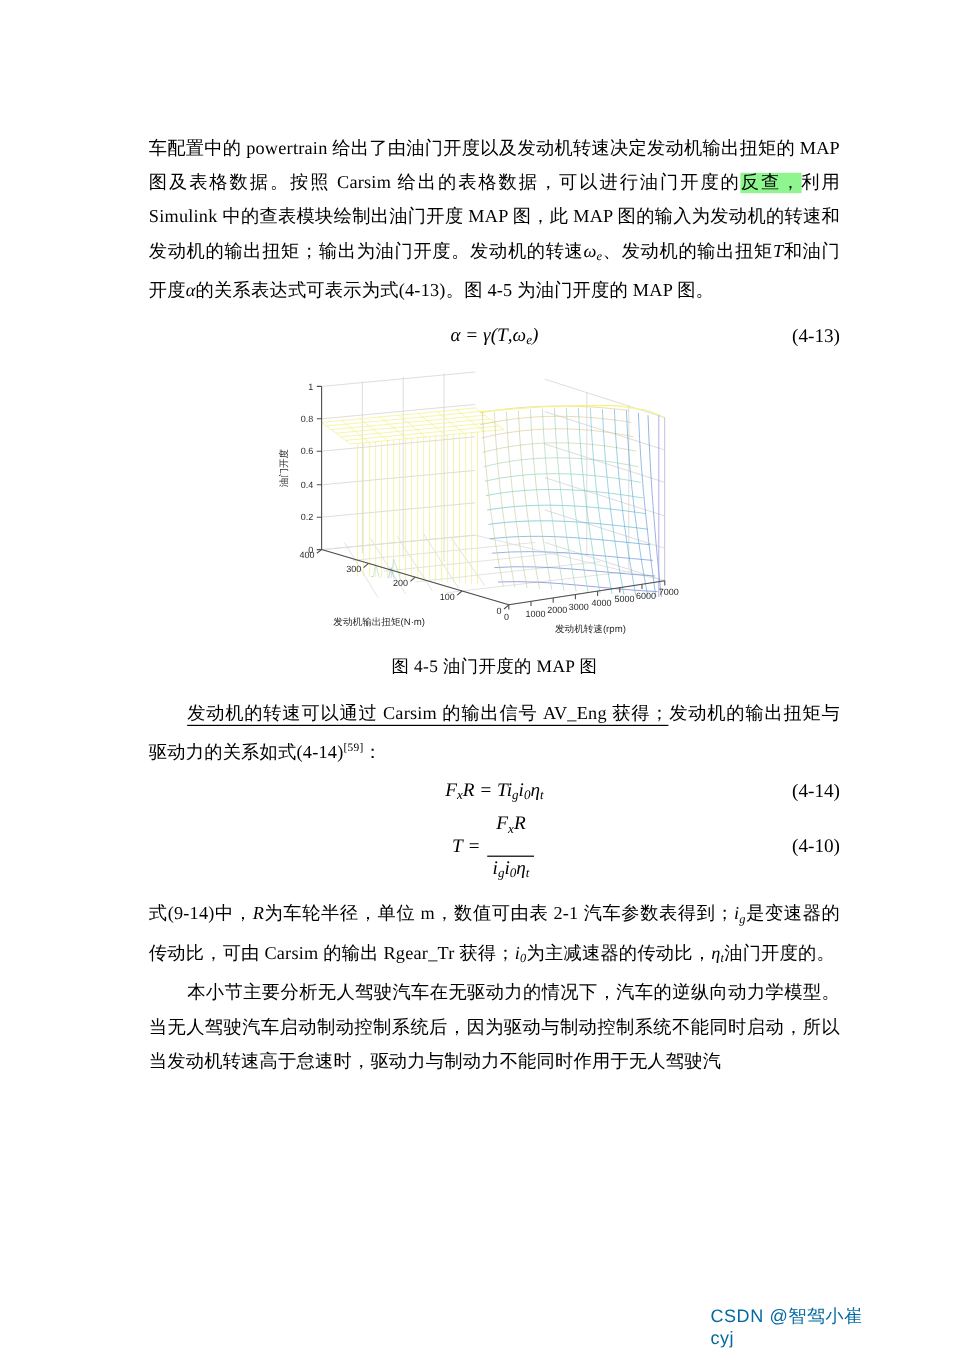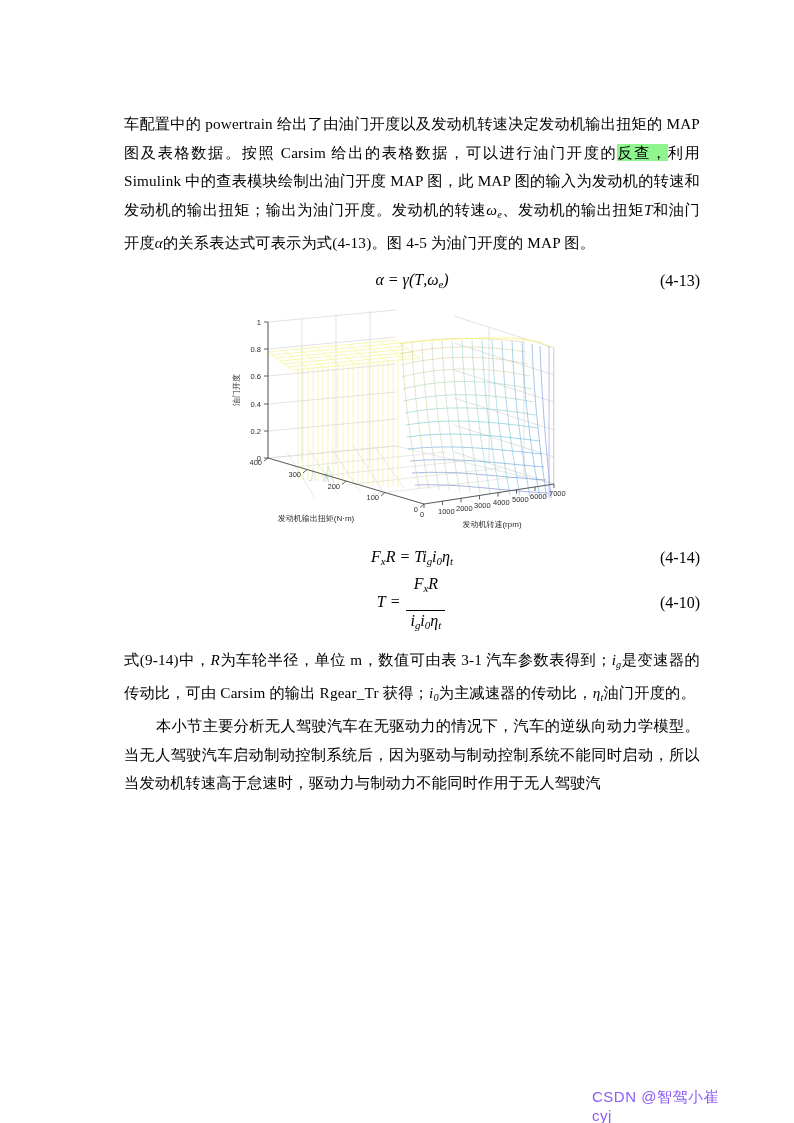--- a/index.html
+++ b/index.html
@@ -108,21 +108,21 @@
     margin: 40px 0 18px 0;
     letter-spacing: 0.5px;
   }
   h2.section .num { margin-right: 18px; }
 
   .watermark {
     position: absolute;
     left: 592px;
     top: 1088px;
     font-size: 15px;
-    color: #8b5cf6;
+    color: #0369a1;
     font-family: "Liberation Sans", sans-serif;
     letter-spacing: 0.5px;
   }
   .spacer-eq { height: 14px; }
 </style>
 </head>
 <body>
 
 <div class="page">
 
@@ -355,34 +355,36 @@
               <text x="288" y="194">5000</text>
               <text x="306" y="191">6000</text>
               <text x="325" y="188">7000</text>
             </g>
             <text x="268" y="219" font-family="Liberation Sans, sans-serif" font-size="8" fill="#2b2b2b" text-anchor="middle">发动机转速(rpm)</text>
           </g>
         </svg>
       </div>
     </div>
 
-
+    <div class="fig-cap-cn">图 4-5 油门开度的 MAP 图</div>
+
+    <p class="body-text indent2" style="margin-top:16px;"><span class="uline">发动机的转速可以通过 Carsim 的输出信号 AV_Eng 获得；</span><span>发动机的输出扭矩与驱动力的关系如式(4-14)</span><sup>[59]</sup><span>：</span></p>
 
     <div class="spacer-eq" style="height:8px;"></div>
     <div class="eq-row">
       <div class="eq-body"><span class="mi">F</span><span class="sub">x</span><span class="mi">R</span>&nbsp;<span>=</span>&nbsp;<span class="mi">T</span><span class="mi">i</span><span class="sub">g</span><span class="mi">i</span><span class="sub">0</span><span class="mi">η</span><span class="sub">t</span></div>
       <div class="eq-num">(4-14)</div>
     </div>
 
     <div class="eq-row" style="margin-top:8px;">
       <div class="eq-body"><span class="mi">T</span>&nbsp;<span>=</span>&nbsp;<span class="frac"><span class="num"><span class="mi">F</span><span class="sub">x</span><span class="mi">R</span></span><span class="den"><span class="mi">i</span><span class="sub">g</span><span class="mi">i</span><span class="sub">0</span><span class="mi">η</span><span class="sub">t</span></span></span></div>
       <div class="eq-num">(4-10)</div>
     </div>
 
-    <p class="body-text" style="margin-top:14px;"><span>式(9-14)中，</span><span class="mi">R</span><span>为车轮半径，单位 m，数值可由表 3-1 汽车参数表得到；</span><span class="mi">i</span><span class="sub">g</span><span>是变速器的传动比，可由 Carsim 的输出 Rgear_Tr 获得；</span><span class="mi">i</span><span class="sub">0</span><span>为主减速器的传动比，</span><span class="mi">η</span><span class="sub">t</span><span>油门开度的。</span></p>
+    <p class="body-text" style="margin-top:14px;"><span>式(9-14)中，</span><span class="mi">R</span><span>为车轮半径，单位 m，数值可由表 2-1 汽车参数表得到；</span><span class="mi">i</span><span class="sub">g</span><span>是变速器的传动比，可由 Carsim 的输出 Rgear_Tr 获得；</span><span class="mi">i</span><span class="sub">0</span><span>为主减速器的传动比，</span><span class="mi">η</span><span class="sub">t</span><span>油门开度的。</span></p>
 
 
     <p class="body-text indent2">本小节主要分析无人驾驶汽车在无驱动力的情况下，汽车的逆纵向动力学模型。当无人驾驶汽车启动制动控制系统后，因为驱动与制动控制系统不能同时启动，所以当发动机转速高于怠速时，驱动力与制动力不能同时作用于无人驾驶汽</p>
 
   </div>
 
   <div class="watermark">CSDN @智驾小崔cyj</div>
 </div>
 
 </body></html>

